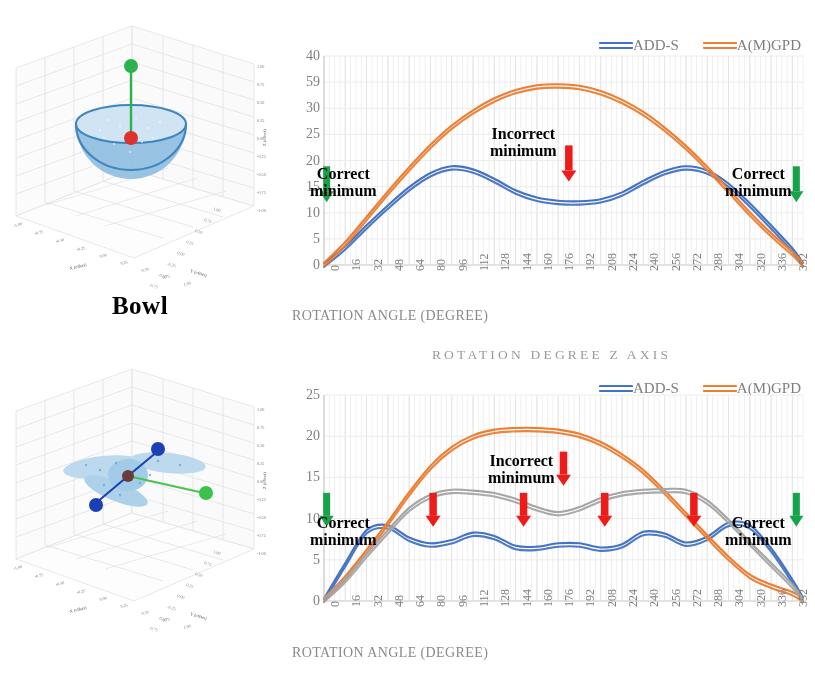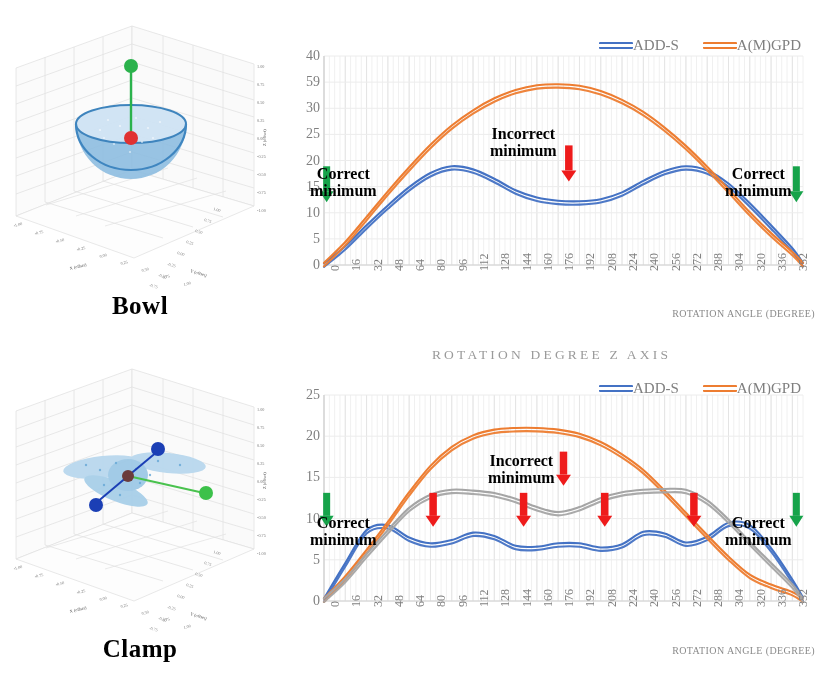--- a/index.html
+++ b/index.html
@@ -71,24 +71,24 @@
     position:absolute;
     font-family:"Liberation Serif", serif;
     font-size:12px;color:#808080;
     transform-origin:left top;
     transform:rotate(-90deg);
     white-space:nowrap;
     line-height:1;
   }
 
   .axis-title{
-    position:absolute;left:12px;right:0;
-    text-align:right;
+    position:absolute;left:4px;right:0;
+    text-align:left;
     font-family:"Liberation Serif", serif;
-    font-size:10px;color:#8a8a8a;
+    font-size:14px;color:#8a8a8a;
     letter-spacing:.4px;
   }
 
   .callout{
     position:absolute;
     font-family:"Liberation Serif", serif;
     font-weight:bold;font-size:16px;color:#000;
     text-align:center;line-height:1.06;
     white-space:nowrap;
   }
@@ -298,21 +298,20 @@
           <text x="150" y="256" transform="rotate(17 150 256)">-0.50</text>
           <text x="141" y="266" transform="rotate(17 141 266)">-0.75</text>
         </g>
         <g font-family="Liberation Serif, serif" font-size="4.4" fill="#555">
           <text x="62" y="250" transform="rotate(-14 62 250)">X (offset)</text>
           <text x="182" y="252" transform="rotate(17 182 252)">Y (offset)</text>
           <text x="258" y="126" transform="rotate(-90 258 126)">Z (offset)</text>
         </g>
       </svg>
     </div>
-    <div class="obj-caption">Clamp</div>
   </div>
 
   <div class="chart-panel top">
 
     <div class="legend">
       <div class="legend-item">
         <span class="legend-swatch blue"></span>
         <span class="legend-label">ADD-S</span>
       </div>
       <div class="legend-item">

